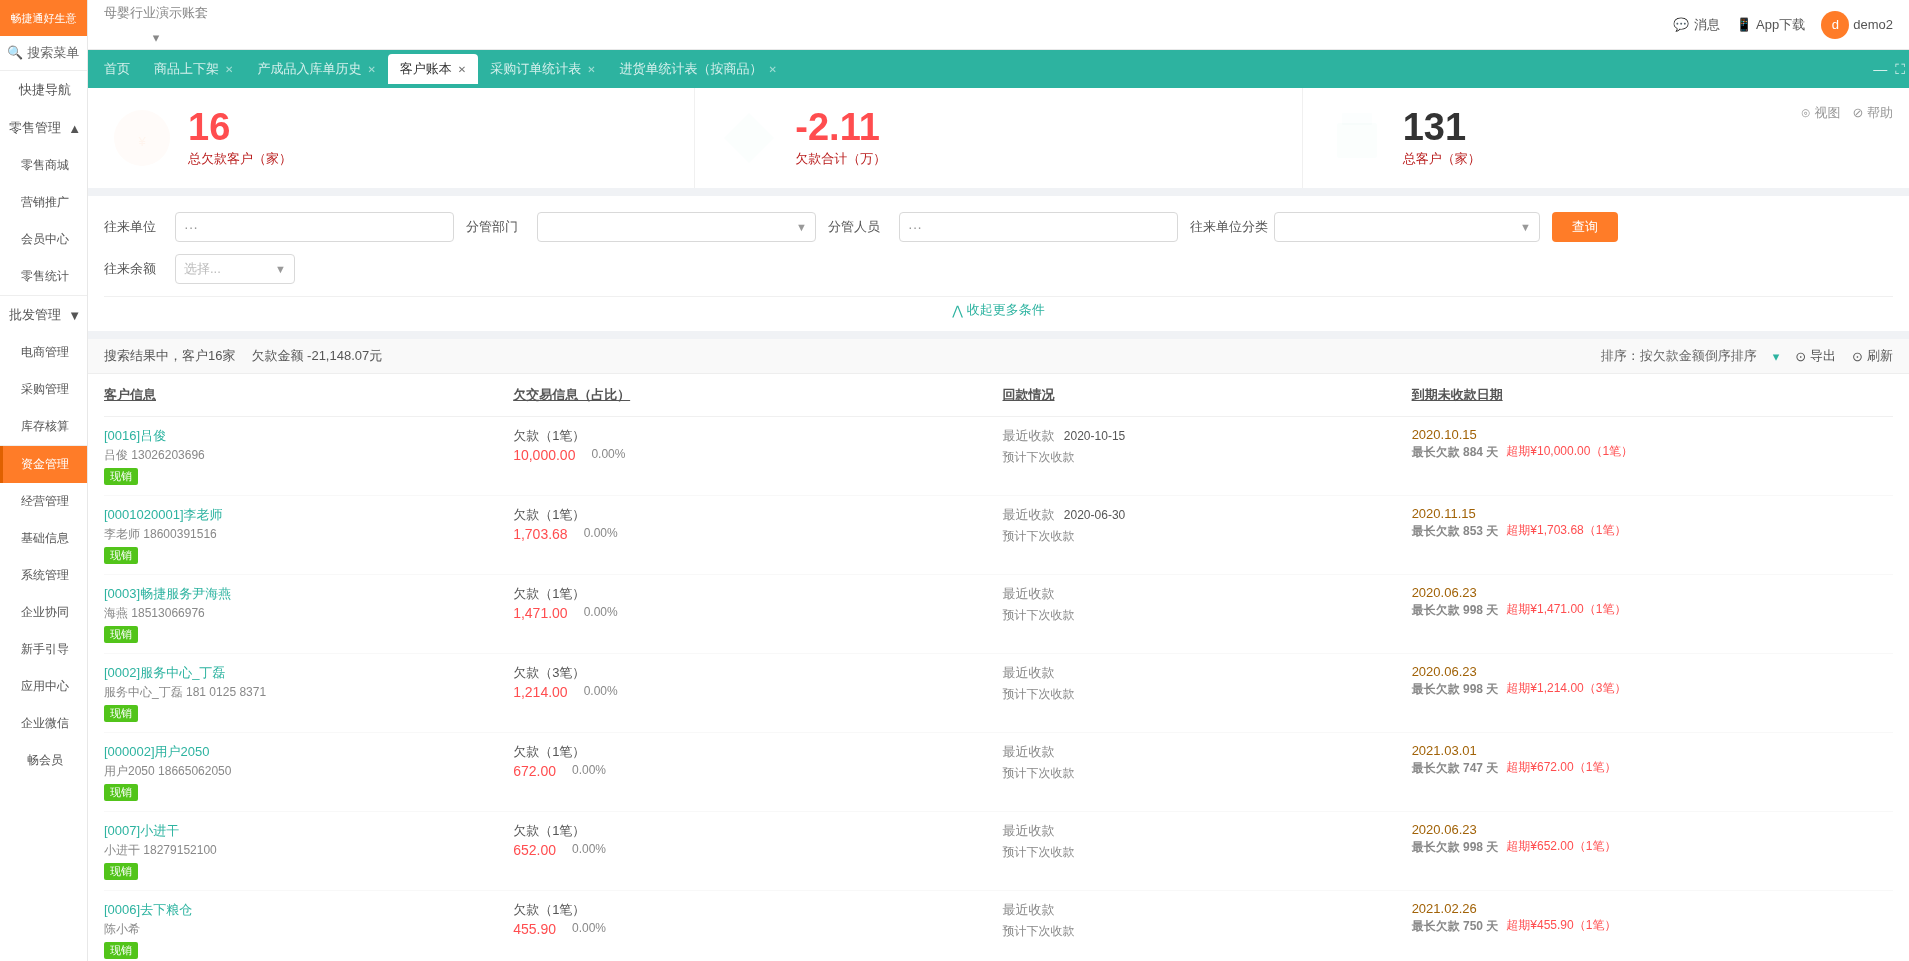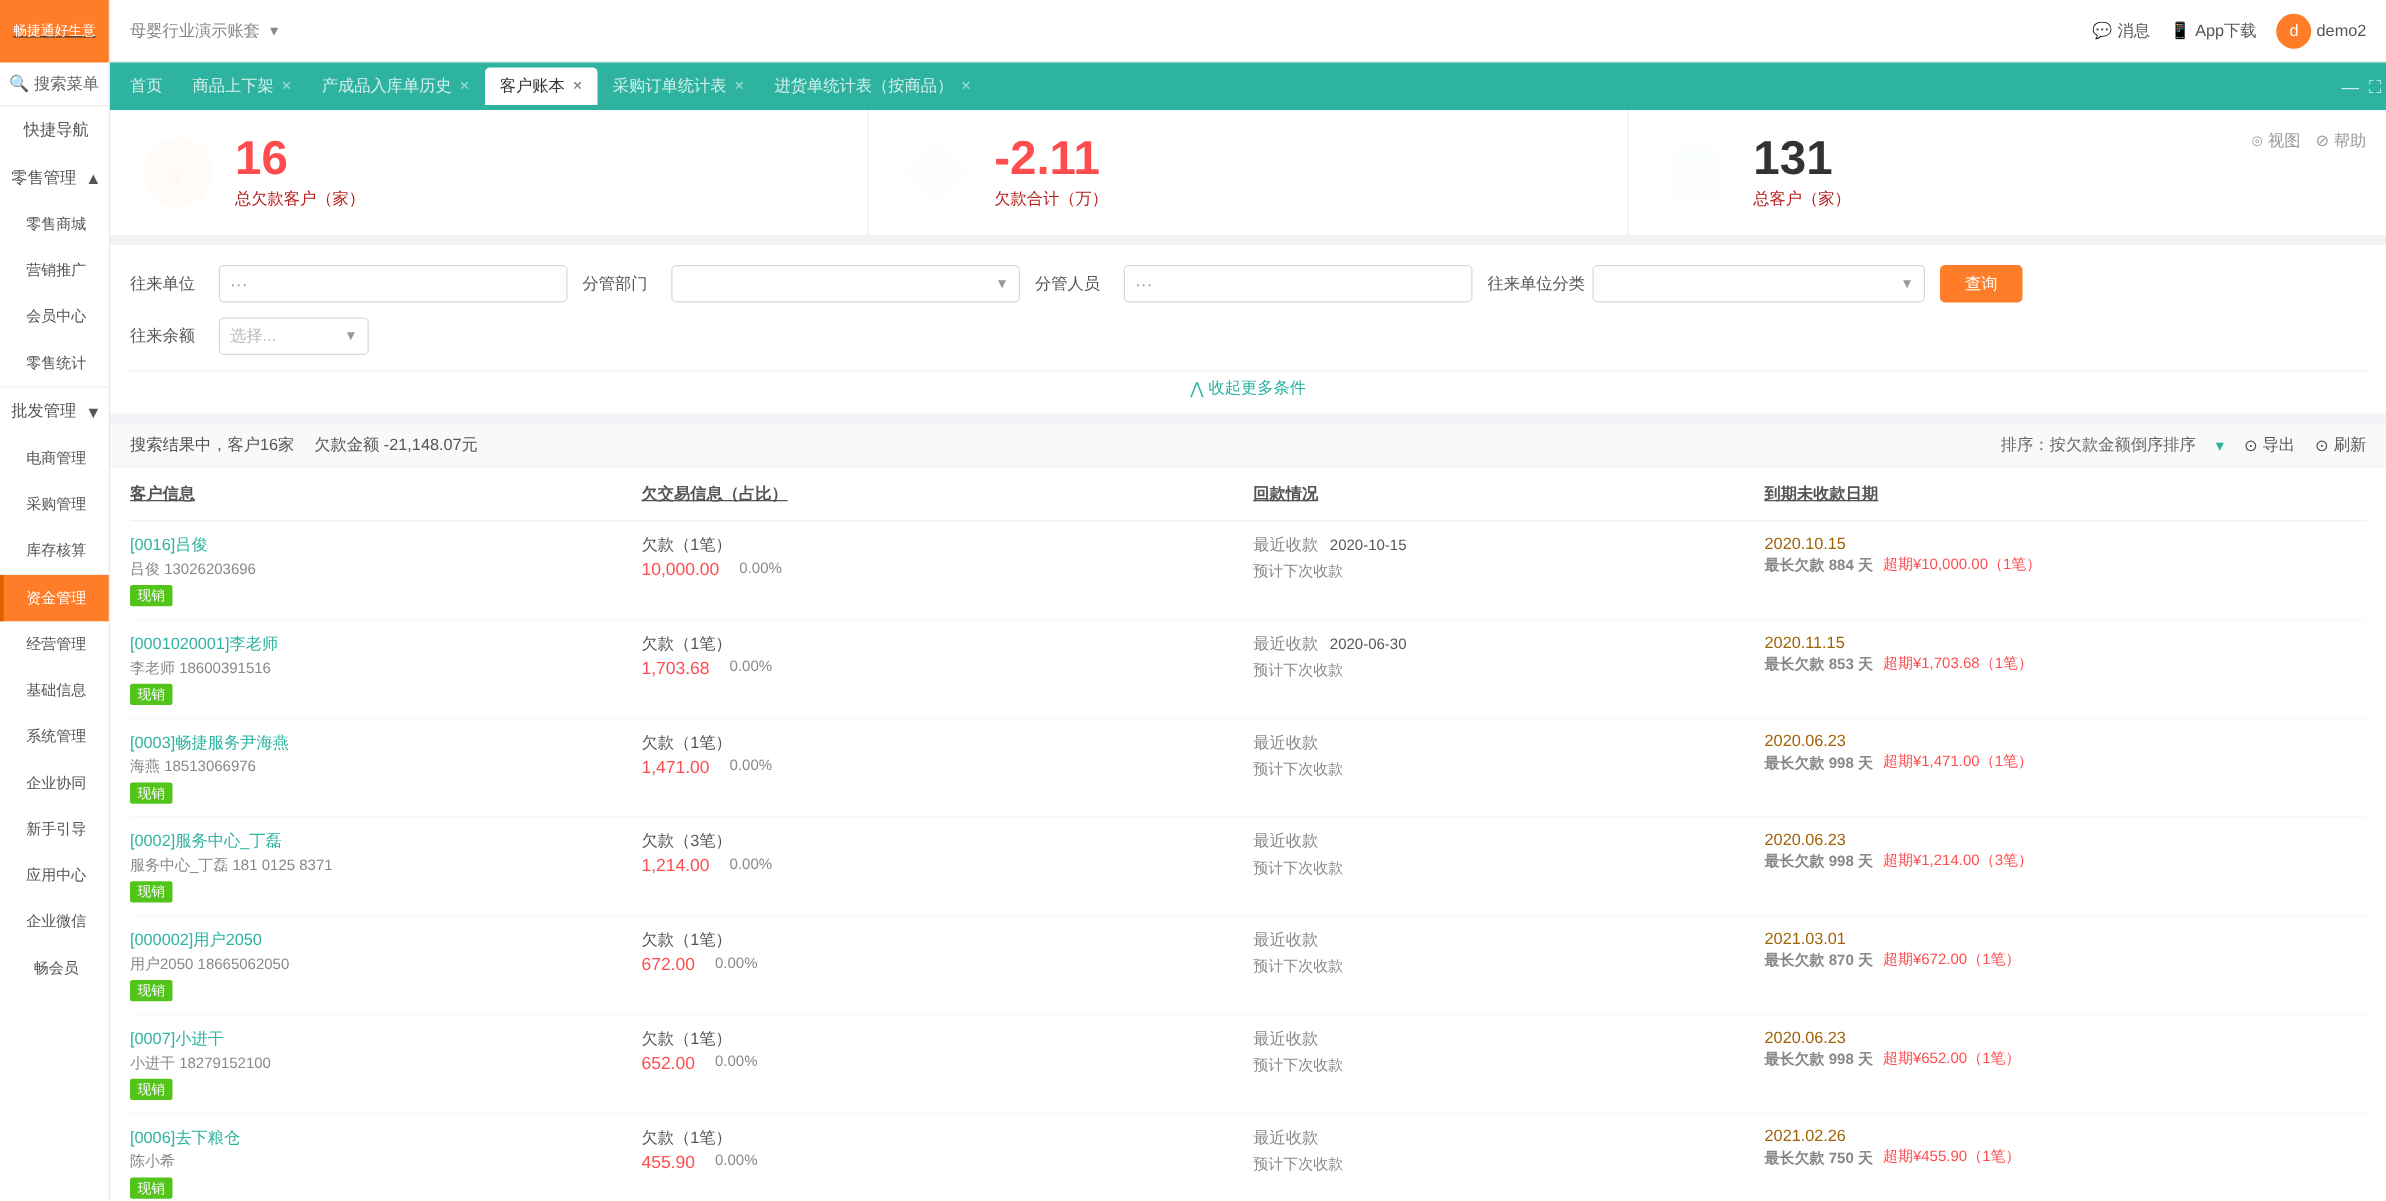--- a/index.html
+++ b/index.html
@@ -3,34 +3,34 @@
   <meta charset="utf-8">
   <style>
     * { box-sizing: border-box; margin: 0; padding: 0; font-family: 'Microsoft YaHei', Arial, sans-serif; font-size: 13px; }
     body { background: #f5f5f5; color: #333; overflow: hidden; height: 961px; width: 1909px; }
 
     
     .app-wrapper { display: flex; height: 100%; }
     
     
     .sidebar { width: 88px; background: #fff; border-right: 1px solid #e8e8e8; display: flex; flex-direction: column; flex-shrink: 0; }
-    .sidebar-logo { background: #ff7c28; padding: 8px; display: flex; align-items: center; justify-content: center; height: 50px; text-decoration: underline; }
+    .sidebar-logo { background: #ff7c28; padding: 8px; display: flex; align-items: center; justify-content: center; height: 36px; }
     .sidebar-logo-text { color: #fff; font-size: 11px; line-height: 1.3; text-align: center; }
     .sidebar-search { padding: 8px 6px; border-bottom: 1px solid #eee; cursor: pointer; text-align: center; color: #666; font-size: 12px; }
     .sidebar-nav-item { padding: 10px 6px; text-align: center; color: #555; font-size: 12px; cursor: pointer; border-left: 3px solid transparent; }
     .sidebar-nav-item.active { background: #ff7c28; color: #fff; border-left: 3px solid #e06000; }
     .sidebar-nav-item.has-arrow { display: flex; align-items: center; justify-content: space-between; gap: 2px; }
     .sidebar-section { border-bottom: 1px solid #eee; }
 
     
     .main-content { flex: 1; display: flex; flex-direction: column; overflow: hidden; }
 
     
     .topbar { height: 50px; background: #fff; border-bottom: 1px solid #e8e8e8; display: flex; align-items: center; justify-content: space-between; padding: 0 16px; flex-shrink: 0; }
-    .topbar-left { display: flex; align-items: center; gap: 8px; font-size: 12px; color: #888; }
+    .topbar-left { display: flex; align-items: center; gap: 8px; font-size: 12px; color: #888; flex-direction: column; }
     .topbar-right { display: flex; align-items: center; gap: 16px; font-size: 13px; color: #555; }
     .topbar-right .icon-btn { display: flex; align-items: center; gap: 4px; cursor: pointer; }
     .avatar-placeholder { width: 28px; height: 28px; border-radius: 50%; background: #ff7c28; color: #fff; display: flex; align-items: center; justify-content: center; font-size: 11px; }
 
     
     .tab-bar { height: 38px; background: #2db3a0; display: flex; align-items: center; padding: 0 4px; flex-shrink: 0; overflow: hidden; }
     .tab-item { height: 30px; padding: 0 12px; display: flex; align-items: center; gap: 6px; cursor: pointer; border-radius: 4px 4px 0 0; font-size: 12px; color: rgba(255,255,255,0.8); flex-shrink: 0; }
     .tab-item.active { background: #fff; color: #333; border-radius: 4px 4px 0 0; }
     .tab-close { font-size: 10px; opacity: 0.7; }
     .tab-bar-actions { margin-left: auto; display: flex; align-items: center; gap: 8px; color: rgba(255,255,255,0.8); }
@@ -467,21 +467,21 @@
               <span>最近收款</span>
             </div>
             <div class="return-next">预计下次收款</div>
           </div>
           <div class="col-overdue">
             <div class="overdue-info">
               <div class="overdue-line">
                 <span class="overdue-date">2021.03.01</span>
               </div>
               <div class="overdue-line">
-                <span class="overdue-days">最长欠款 870 天</span>
+                <span class="overdue-days">最长欠款 747 天</span>
                 <span class="overdue-amount">超期¥672.00（1笔）</span>
               </div>
             </div>
           </div>
         </div>
 
         <div class="table-row">
           <div class="col-customer">
             <div class="customer-name">[0007]小进干</div>
             <div class="customer-info">小进干 18279152100</div>

